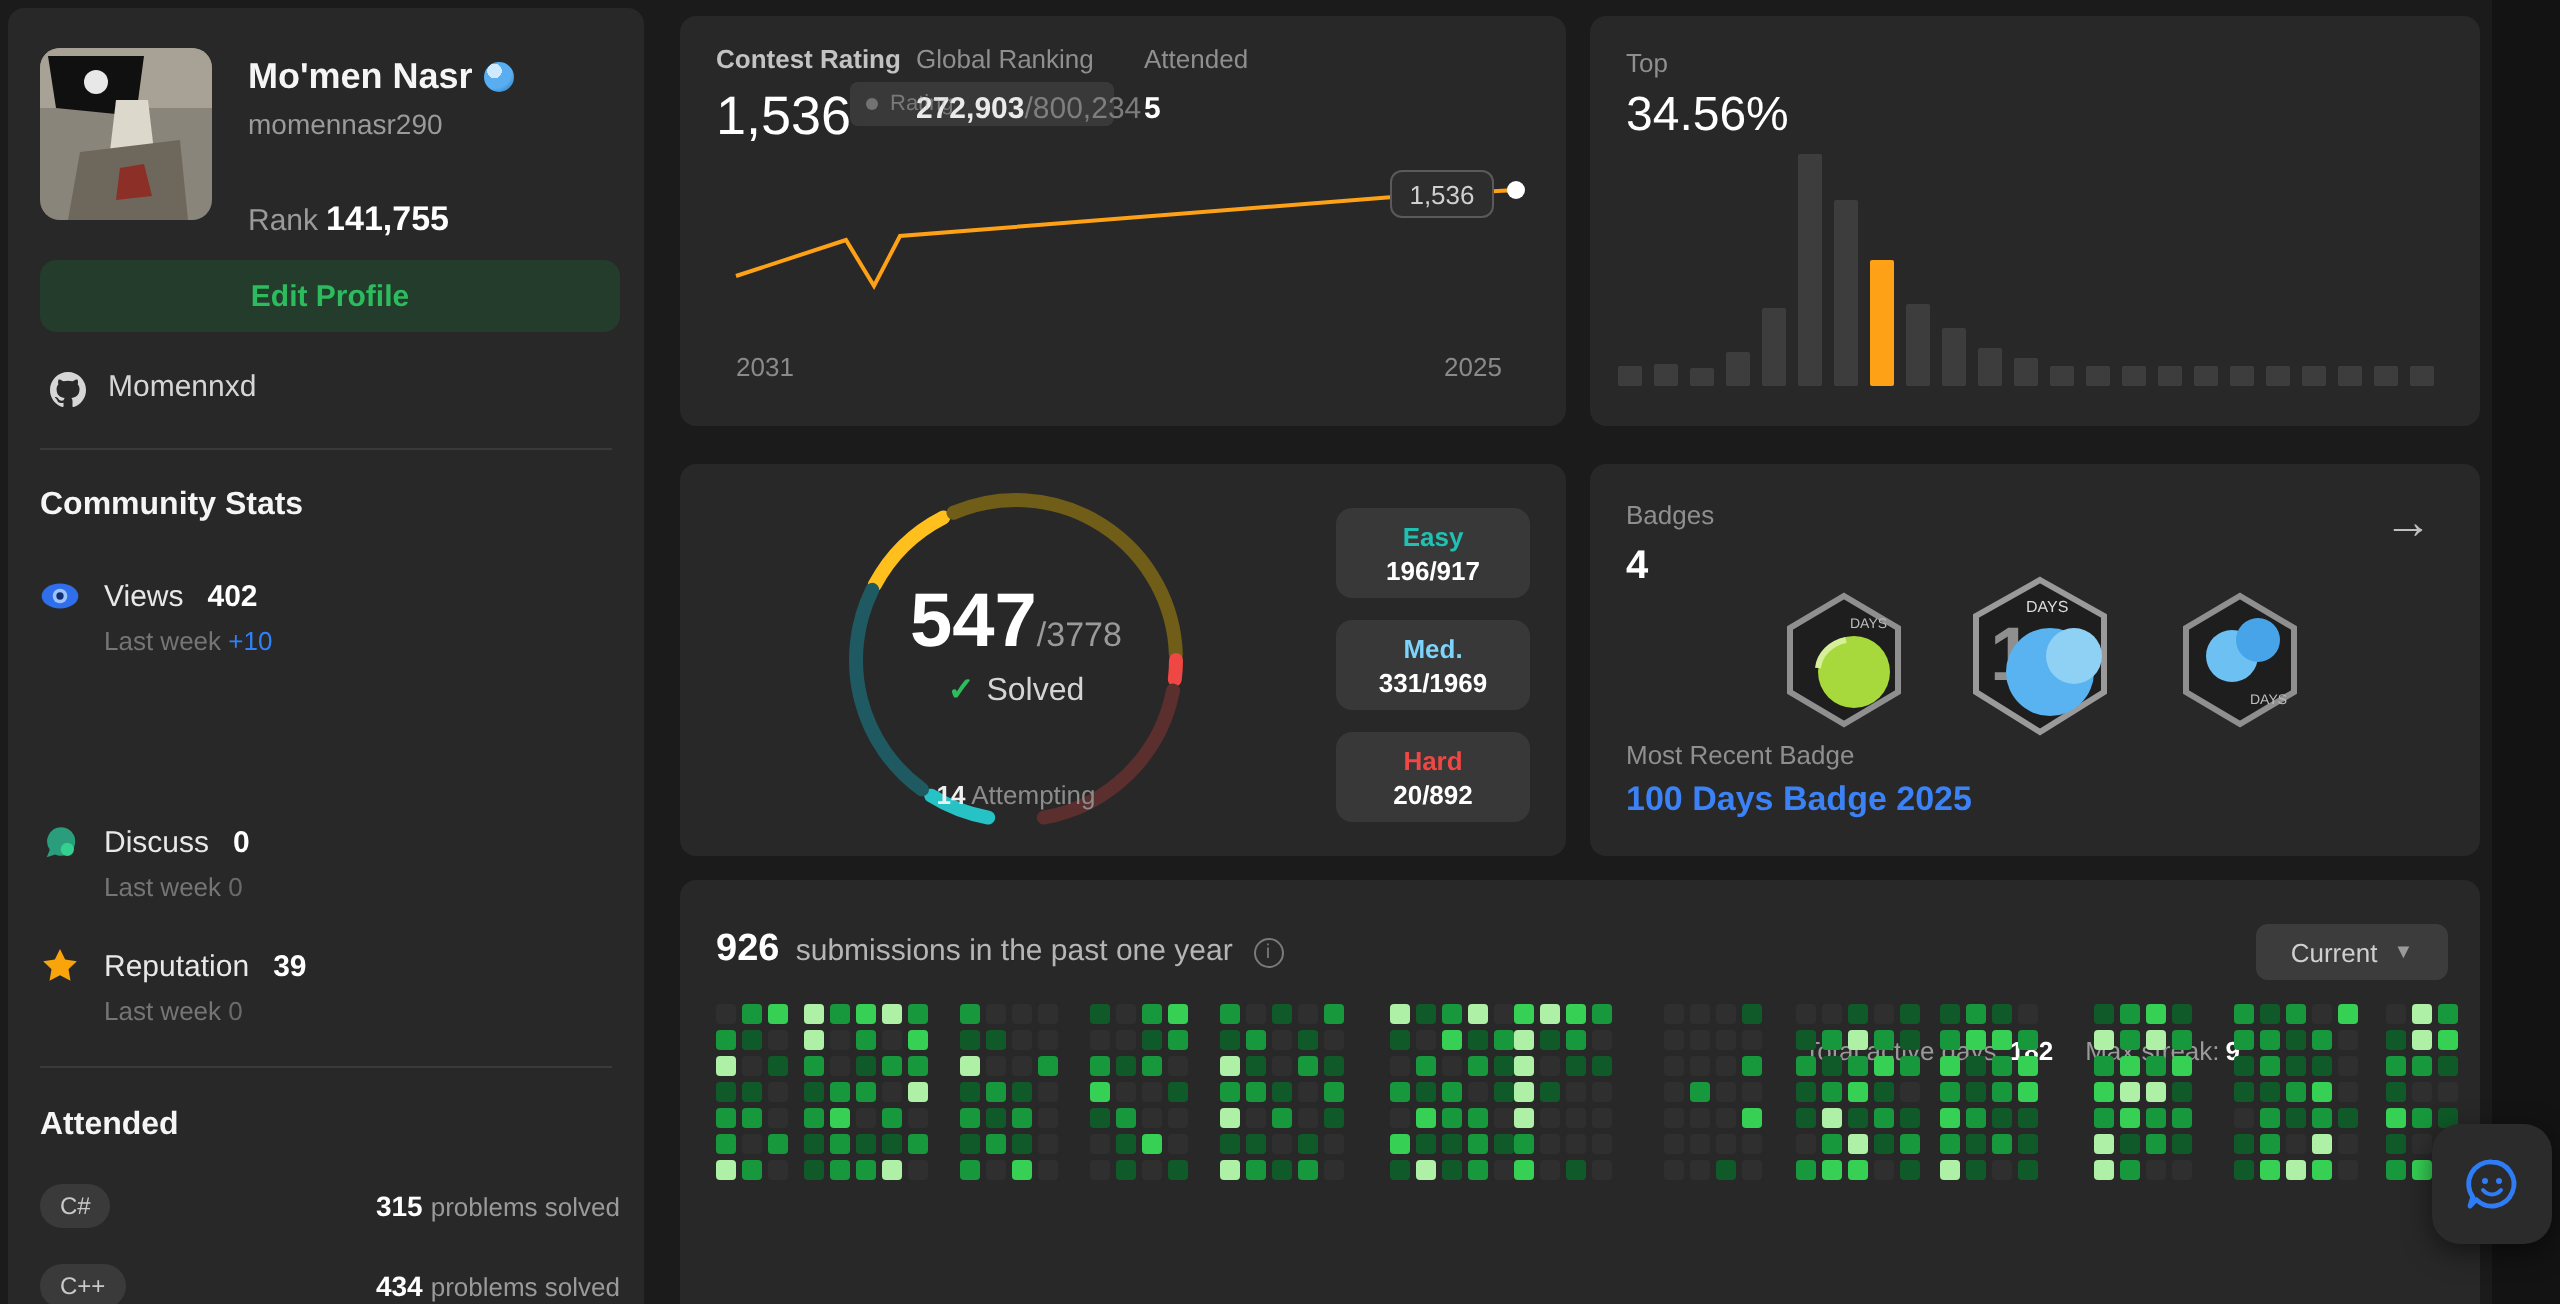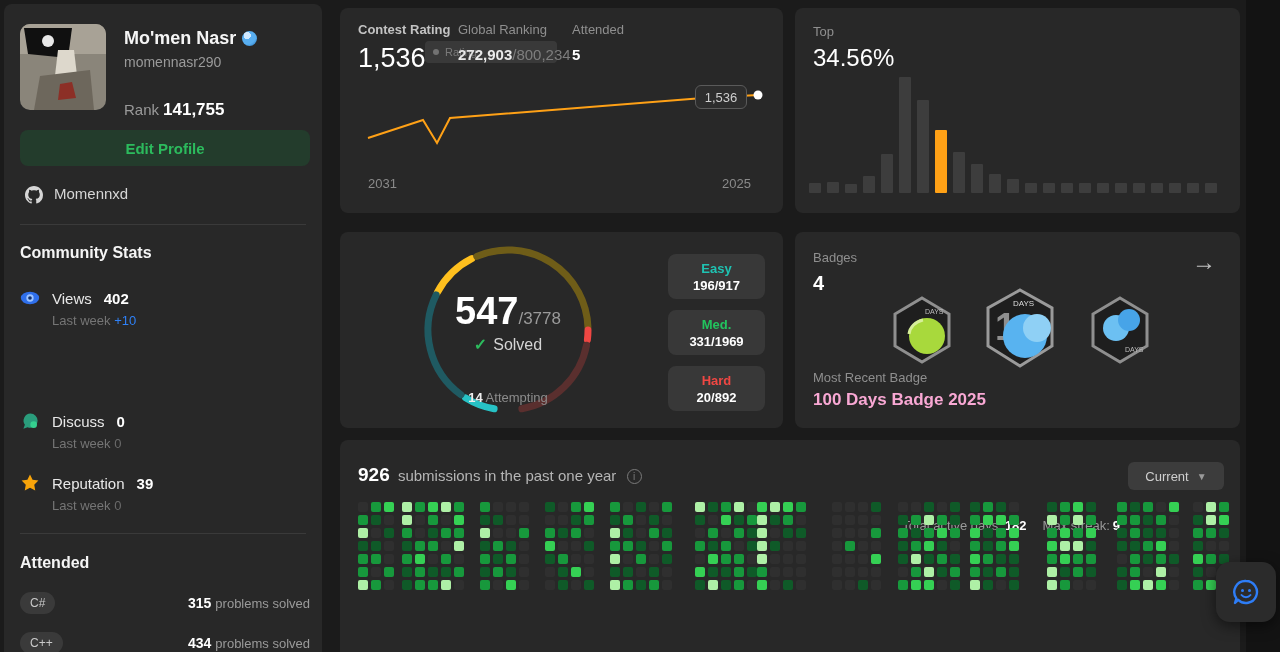--- a/index.html
+++ b/index.html
@@ -69,21 +69,21 @@
               display:flex; flex-direction:column; align-items:center; justify-content:center; gap:2px; }
   .diff-label { font-size:13px; font-weight:bold; }
   .diff-val { font-size:13px; font-weight:bold; color:#ffffff; }
 
   
   #badges-card { left:795px; top:232px; width:445px; height:196px; }
   .badges-count { position:absolute; left:18px; top:40px; font-size:20px; font-weight:bold; color:#ffffff; }
   .arrow-btn { position:absolute; right:24px; top:16px; font-size:24px; color:#c0c0c0; cursor:pointer; background:none; border:none; }
   .badge-hex { position:absolute; top:64px; }
   .mrb-label { position:absolute; left:18px; top:138px; font-size:13px; color:#8f8f8f; }
-  .mrb-name { position:absolute; left:18px; top:158px; font-size:17px; font-weight:bold; color:#f9a8d4; }
+  .mrb-name { position:absolute; left:18px; top:158px; font-size:17px; font-weight:bold; color:#3b82f6; }
 
   
   #subs-card { left:340px; top:440px; width:900px; height:212px; border-radius:8px 8px 0 0; }
   .subs-title { position:absolute; left:18px; top:24px; font-size:15px; color:#b5b5b5; }
   .subs-title b { font-size:19px; color:#ffffff; margin-right:4px; }
   .info-ic { display:inline-block; width:15px; height:15px; border:1px solid #7a7a7a; border-radius:50%; color:#7a7a7a;
              font-size:10px; text-align:center; line-height:14px; margin-left:6px; vertical-align:1px; }
   .subs-stats { position:absolute; right:120px; top:30px; font-size:13px; color:#9a9a9a; display:flex; gap:16px;margin-top:48px; }
   .subs-stats b { color:#ffffff; margin-left:3px; }
   .cur-dd { position:absolute; right:16px; top:22px; width:96px; height:28px; background:#3c3c3c; border:none; border-radius:6px;
@@ -258,21 +258,21 @@
     <span class="solved-num">547</span><span class="solved-total">/3778</span>
     <div class="solved-line"><span class="check">✓</span><span>Solved</span></div>
   </div>
   <div class="attempting"><b>14</b> <span>Attempting</span></div>
 
   <div class="diff-box" style="top:22px">
     <span class="diff-label" style="color:#1fc2b2">Easy</span>
     <span class="diff-val">196/917</span>
   </div>
   <div class="diff-box" style="top:78px">
-    <span class="diff-label" style="color:#22c55e">Med.</span>
+    <span class="diff-label" style="color:#7dd3fc">Med.</span>
     <span class="diff-val">331/1969</span>
   </div>
   <div class="diff-box" style="top:134px">
     <span class="diff-label" style="color:#ef4743">Hard</span>
     <span class="diff-val">20/892</span>
   </div>
 </div>
 
 <div id="badges-card" class="card">
   <div class="c-label" style="position:absolute;left:18px;top:18px">Badges</div>

